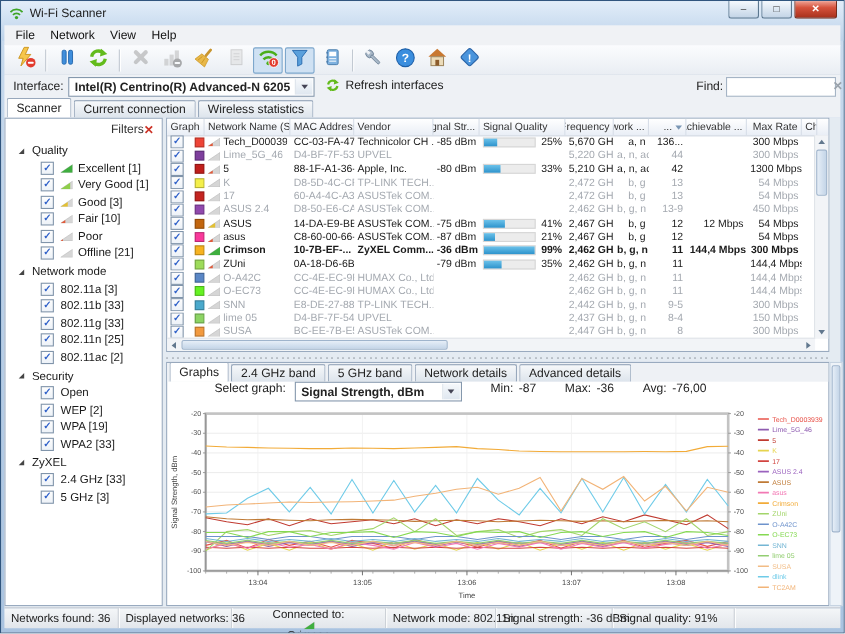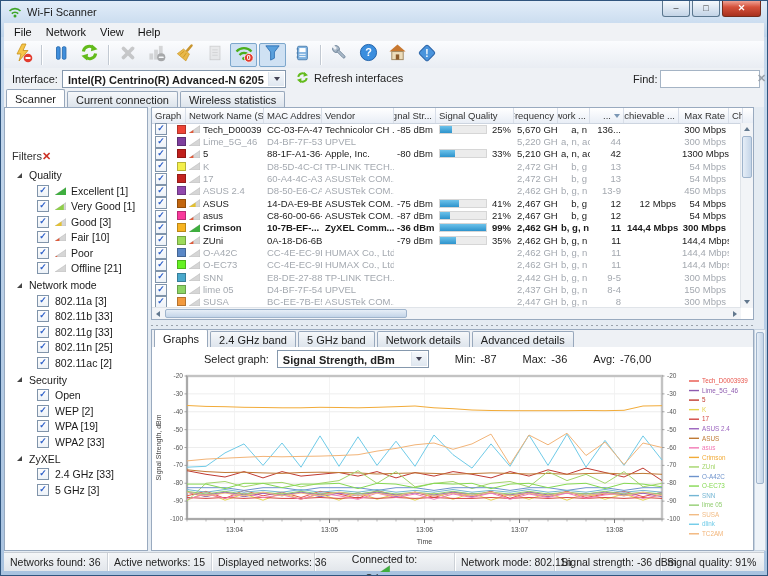--- a/index.html
+++ b/index.html
@@ -42,21 +42,21 @@
   .find-clear{position:absolute;left:753px;top:4px;color:#9aa2ab;font-size:11px;font-weight:bold;}
   
   .tabstrip{position:absolute;left:3px;top:89px;right:3px;height:17px;background:#eef1f5;display:flex;align-items:flex-end;padding-left:2px;}
   .tab{height:15px;padding:0 8px;font-size:11px;display:flex;align-items:center;background:linear-gradient(#f6f8fa,#dde4ec);
     border:1px solid #98a8bc;border-bottom:none;border-radius:2px 2px 0 0;margin-right:2px;color:#222;white-space:nowrap;}
   .tab.active{background:#fff;height:17px;}
   
   .content{position:absolute;left:3px;top:106px;right:3px;bottom:22px;background:#e4ebf2;}
   
   .filters-panel{position:absolute;left:0;top:0;width:144px;bottom:2px;background:#fff;border:1px solid #99aabf;box-sizing:border-box;}
-  .filters-head{height:20px;display:flex;justify-content:flex-start;align-items:center;padding:0 7px;font-size:11px;color:#333;margin-top:38px;}
+  .filters-head{height:20px;display:flex;justify-content:flex-end;align-items:center;padding:0 7px;font-size:11px;color:#333;}
   .filters-close{color:#cc3226;font-weight:bold;font-size:11px;}
   .f-group{display:flex;align-items:center;padding:3px 0 2px 12px;font-size:10.5px;color:#1a1a1a;}
   .f-arrow{width:0;height:0;border-left:5px solid transparent;border-bottom:5px solid #454545;margin-right:7px;}
   .f-item{display:flex;align-items:center;height:15.5px;padding-left:32px;font-size:10.5px;color:#1a1a1a;}
   .cb{width:10px;height:10px;border:1px solid #8094aa;background:linear-gradient(#fdfdfd,#edf2f8);font-size:9px;line-height:9px;
     color:#2d5fc8;text-align:center;margin-right:6px;flex:none;font-weight:bold;}
   .f-item .wedge{margin-right:5px;}
   
   .right{position:absolute;left:147px;top:0;right:0;bottom:2px;}
   .net-table{position:absolute;left:0;top:0;width:603px;height:213px;background:#fff;border:1px solid #99aabf;box-sizing:border-box;}
@@ -86,21 +86,21 @@
   .tri-up-s{width:0;height:0;border-left:3px solid transparent;border-right:3px solid transparent;border-bottom:4px solid #62788e;}
   .tri-dn-s{width:0;height:0;border-left:3px solid transparent;border-right:3px solid transparent;border-top:4px solid #62788e;}
   .tri-lf-s{width:0;height:0;border-top:3px solid transparent;border-bottom:3px solid transparent;border-right:4px solid #62788e;}
   .tri-rt-s{width:0;height:0;border-top:3px solid transparent;border-bottom:3px solid transparent;border-left:4px solid #62788e;}
   .splitter{position:absolute;left:0;top:215px;width:603px;height:6px;
     background-image:repeating-linear-gradient(90deg,#9aa2ab 0 2px,transparent 2px 5px);
     background-size:100% 1px;background-position:center;background-repeat:no-repeat;}
   
   .bottom-panel{position:absolute;left:0;top:222px;width:603px;bottom:0;background:#fff;border:1px solid #99aabf;box-sizing:border-box;}
   .b-tabstrip{height:17px;background:#eef1f5;display:flex;align-items:flex-end;padding-left:2px;}
-  .controls{height:24px;display:flex;align-items:center;font-size:11px;color:#222;padding-left:28px;margin-left:24px;}
+  .controls{height:24px;display:flex;align-items:flex-start;font-size:11px;color:#222;padding-left:43px;}
   .sel-combo{width:152px;margin-left:8px;position:relative;}
   .stat{margin-left:26px;white-space:nowrap;}
   .stat b{font-weight:normal;margin-left:5px;}
   .bp-scroll{position:absolute;left:603px;top:222px;width:12px;bottom:0;background:#eef3f8;border:1px solid #c6d3e1;box-sizing:border-box;}
   .bp-thumb{position:absolute;left:1px;right:1px;top:2px;height:150px;background:linear-gradient(90deg,#e6eef7,#c4d5e8);border:1px solid #9fb4cc;border-radius:2px;}
   
   .statusbar{position:absolute;left:3px;right:3px;bottom:4px;height:18px;background:linear-gradient(#f4f6f8,#e2e6eb);
     border-top:1px solid #c8cdd4;display:flex;align-items:center;font-size:10.5px;color:#222;}
   .sb-item{padding:0 6px;border-right:1px solid #ccd1d7;box-shadow:1px 0 0 #fff;height:100%;display:flex;align-items:center;
     white-space:nowrap;box-sizing:border-box;flex:none;}
@@ -993,23 +993,20 @@
       <div class="bp-scroll">
         <div class="bp-thumb"></div>
       </div>
     </div>
   </div>
 
   <div class="statusbar" id="sbar">
       <div class="sb-item" style="width: 104px;">
         <span>Networks found: 36</span>
       </div>
-      <div class="sb-item" style="width: 104px;">
-        <span>Active networks: 15</span>
-      </div>
       <div class="sb-item" style="width: 103px;">
         <span>Displayed networks: 36</span>
       </div>
       <div class="sb-item" style="width: 140px; flex-direction: column;">
         <span>Connected to:</span>
         <svg class="wedge" width="10" height="7" viewBox="0 0 11 8">
           <polygon points="0,8 11,8 11,0.6" fill="#d6d6d6" stroke="#b6b6b6" stroke-width="0.5"></polygon>
           <polygon points="0,8 11,8 11,0.6" fill="#3fae3f"></polygon>
         </svg>
         <span>Crimson</span>

